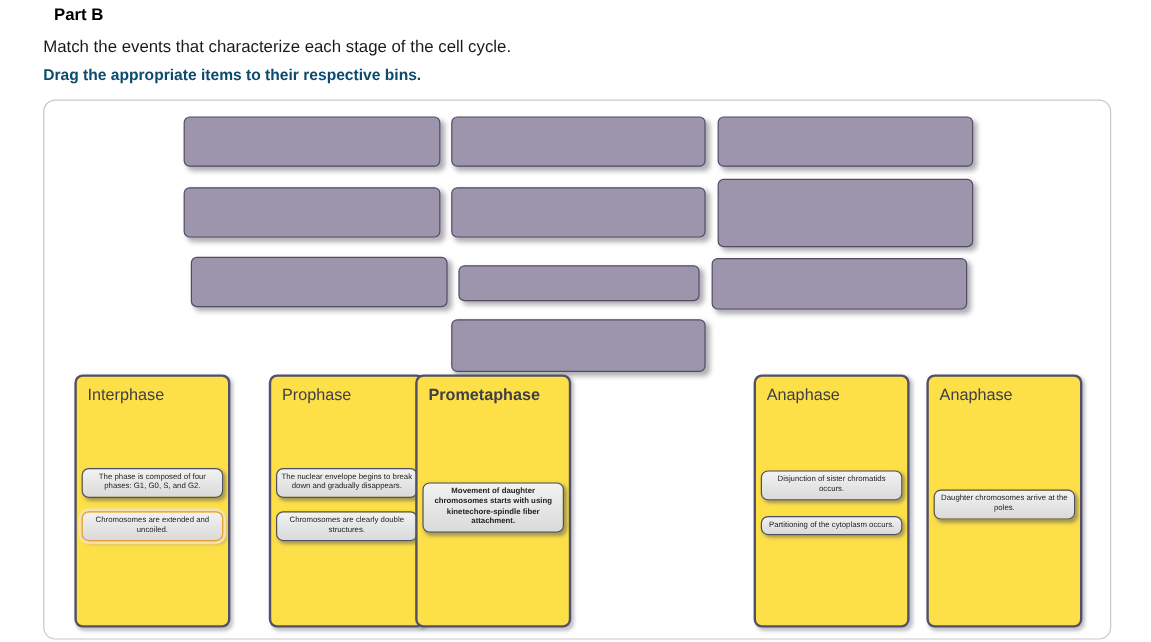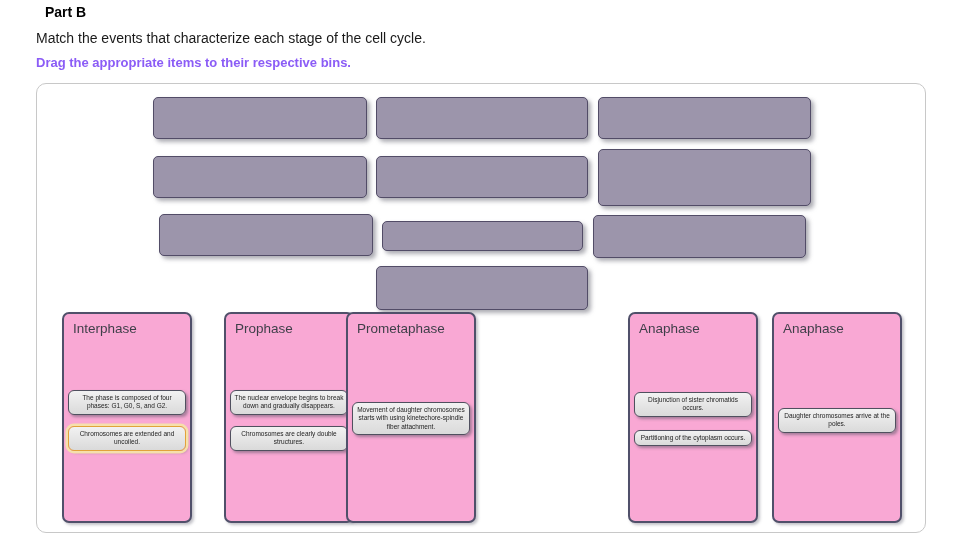--- a/index.html
+++ b/index.html
@@ -13,39 +13,39 @@
   .part-title {
     position: absolute; left: 10px; top: 4px;
     font-size: 14px; font-weight: bold; color: #000; margin-left: 35px;
   }
   .instruction {
     position: absolute; left: 36px; top: 30px;
     font-size: 14px; color: #1a1a1a;
   }
   .drag-instruction {
     position: absolute; left: 36px; top: 55px;
-    font-size: 13px; font-weight: bold; color: #8b5cf6;
+    font-size: 13px; font-weight: bold; color: #0c4a6e;
   }
   .activity-area {
     position: absolute; left: 36px; top: 83px;
     width: 888px; height: 448px;
     border: 1px solid #c8c8c8; border-radius: 10px;
     background: #ffffff;
   }
   .tile {
     position: absolute;
     background: #9c95ab;
     border: 1px solid #524c67;
     border-radius: 5px;
     box-shadow: 3px 3px 4px rgba(105,105,118,0.55);
   }
   .bin {
     position: absolute; top: 228px;
     width: 130px; height: 211px;
-    background: #f9a8d4;
+    background: #fde047;
     border: 2px solid #50506a;
     border-radius: 7px;
     box-shadow: 2px 2px 3px rgba(120,120,132,0.45);
     box-sizing: border-box;
   }
   .bin-title {
     position: absolute; left: 9px; top: 7px;
     font-size: 13.5px; color: #3f3f49;
   }
   .chip {
@@ -91,21 +91,21 @@
       <div class="chip" style="top:76px;">The phase is composed of four phases: G1, G0, S, and G2.</div>
       <div class="chip highlight" style="top:112px;">Chromosomes are extended and uncoiled.</div>
     </div>
 
     <div class="bin" style="left:167px;margin-left:20px;">
       <div class="bin-title">Prophase</div>
       <div class="chip" style="top:76px;">The nuclear envelope begins to break down and gradually disappears.</div>
       <div class="chip" style="top:112px;">Chromosomes are clearly double structures.</div>
     </div>
 
-    <div class="bin" style="left:309px;">
+    <div class="bin" style="left:309px;font-weight:bold;">
       <div class="bin-title">Prometaphase</div>
       <div class="chip" style="top:88px;">Movement of daughter chromosomes starts with using kinetechore-spindle fiber attachment.</div>
     </div>
 
 
     <div class="bin" style="left:591px;">
       <div class="bin-title">Anaphase</div>
       <div class="chip" style="top:78px;">Disjunction of sister chromatids occurs.</div>
       <div class="chip" style="top:116px;">Partitioning of the cytoplasm occurs.</div>
     </div>

